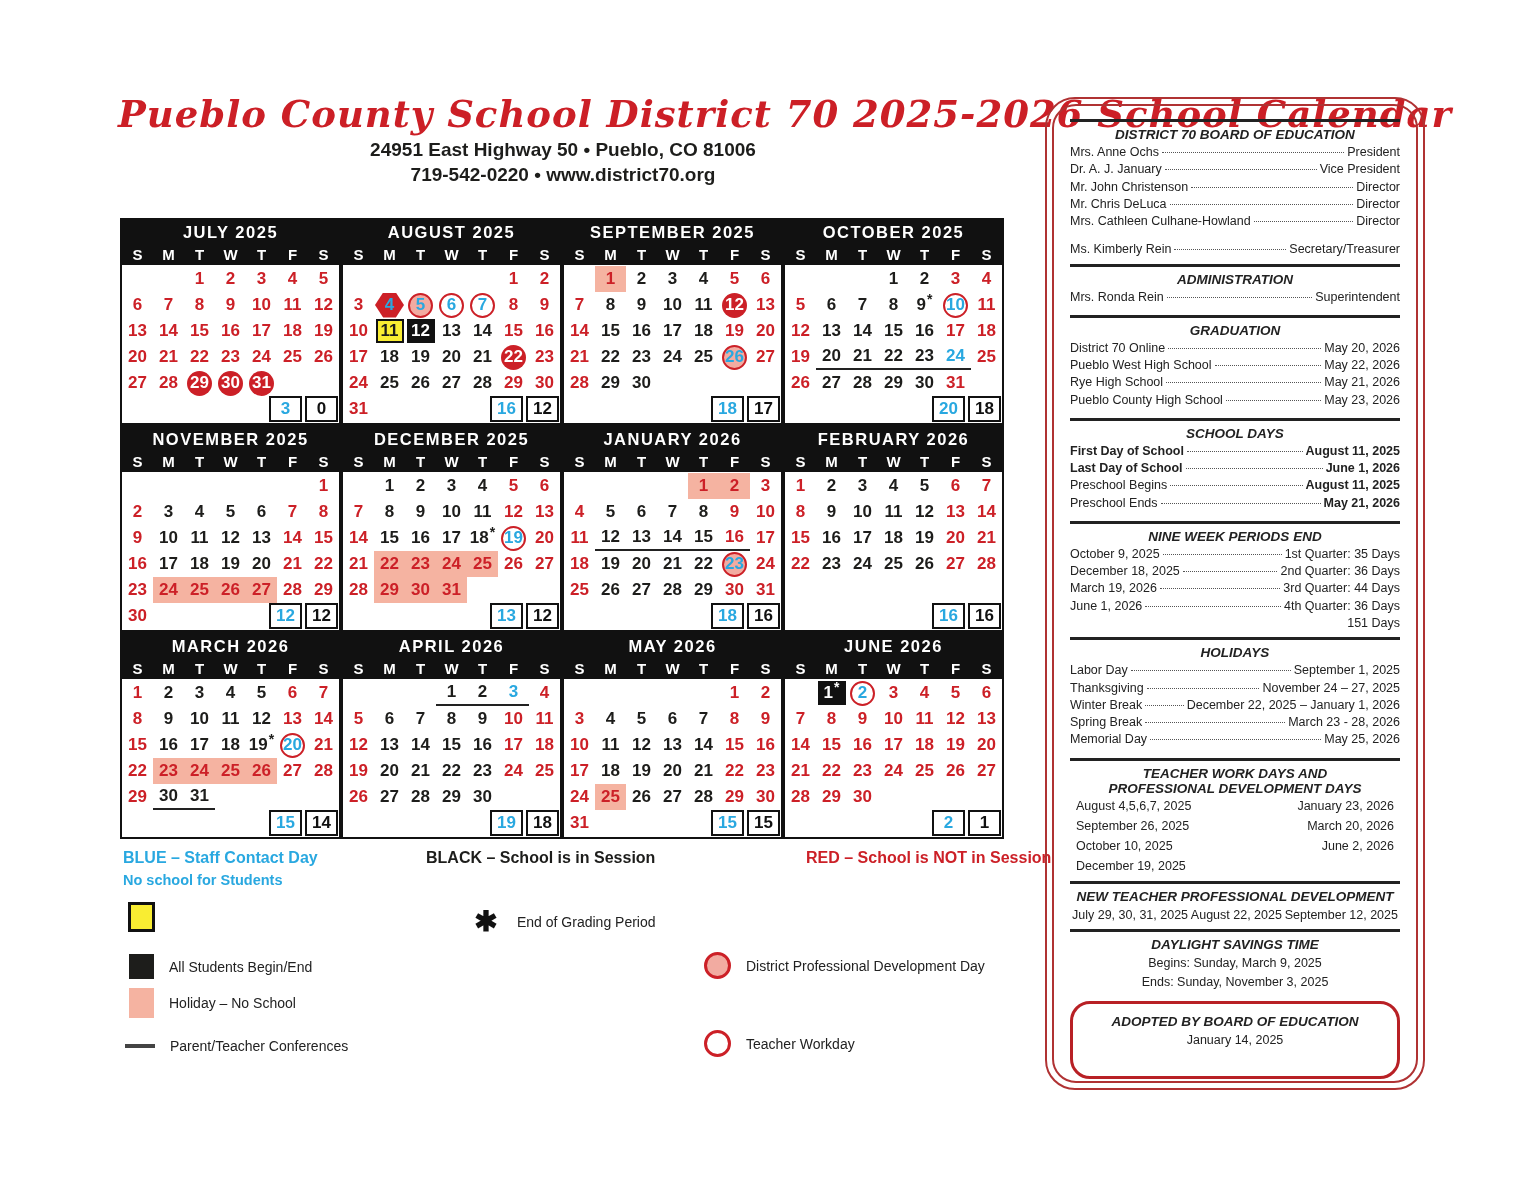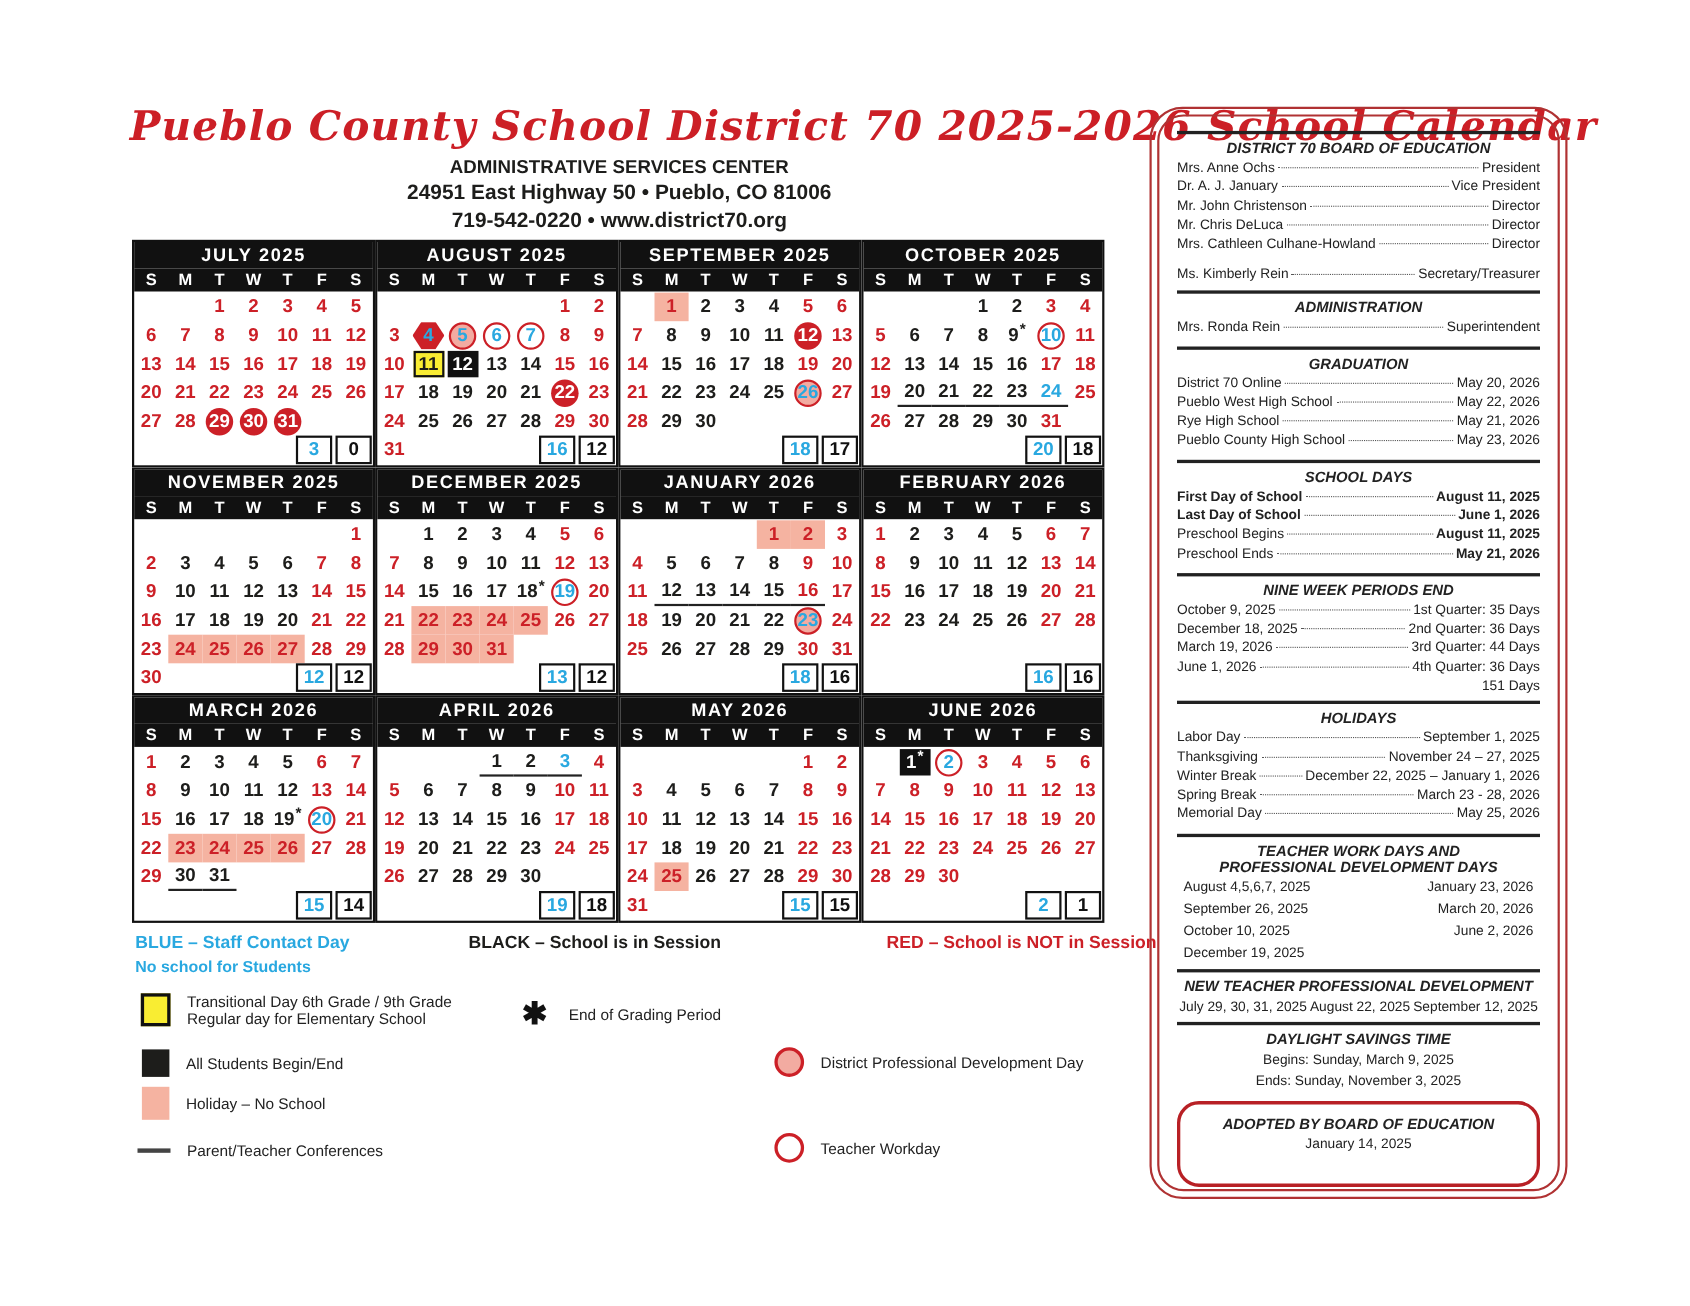--- a/index.html
+++ b/index.html
@@ -63,21 +63,20 @@
   .ctr{text-align:center;line-height:1.5;}
   .adopted{border:3px solid #b82025;border-radius:20px;margin-top:9px;padding:8px 6px 26px;}
 </style>
 </head>
 <body>
 
 <div class="page">
 
   <div class="hdr">
     <div class="hdr-title">Pueblo County School District 70 2025-2026 School Calendar</div>
-    <div class="hdr-sub1">ADMINISTRATIVE SERVICES CENTER</div>
     <div class="hdr-sub2">24951 East Highway 50 • Pueblo, CO 81006</div>
     <div class="hdr-sub2">719-542-0220 • www.district70.org</div>
   </div>
 
   <div class="cal-grid" id="cal-grid">
       <div class="month">
         <div class="m-title">JULY 2025</div>
         <div class="m-days">
           <span>S</span>
           <span>M</span>
@@ -1498,22 +1497,20 @@
       </div>
     </div>
 
   <div class="lg-head lg-blue" style="left:123px;top:849px">BLUE – Staff Contact Day</div>
   <div class="lg-head lg-blue lg-sub" style="left:123px;top:872px">No school for Students</div>
   <div class="lg-head lg-black" style="left:426px;top:849px">BLACK – School is in Session</div>
   <div class="lg-head lg-red" style="left:806px;top:849px">RED –  School is NOT in Session</div>
 
   <div class="lg-item" style="left:128px;top:902px">
     <div class="sw sw-ys"></div>
-    <div>Transitional Day 6th Grade / 9th Grade
-Regular day for Elementary School</div>
   </div>
   <div class="lg-item" style="left:129px;top:954px">
     <div class="sw sw-ks"></div>
     <div>All Students Begin/End</div>
   </div>
   <div class="lg-item" style="left:129px;top:988px">
     <div class="sw sw-ps"></div>
     <div>Holiday – No School</div>
   </div>
   <div class="lg-item" style="left:125px;top:1038px">

